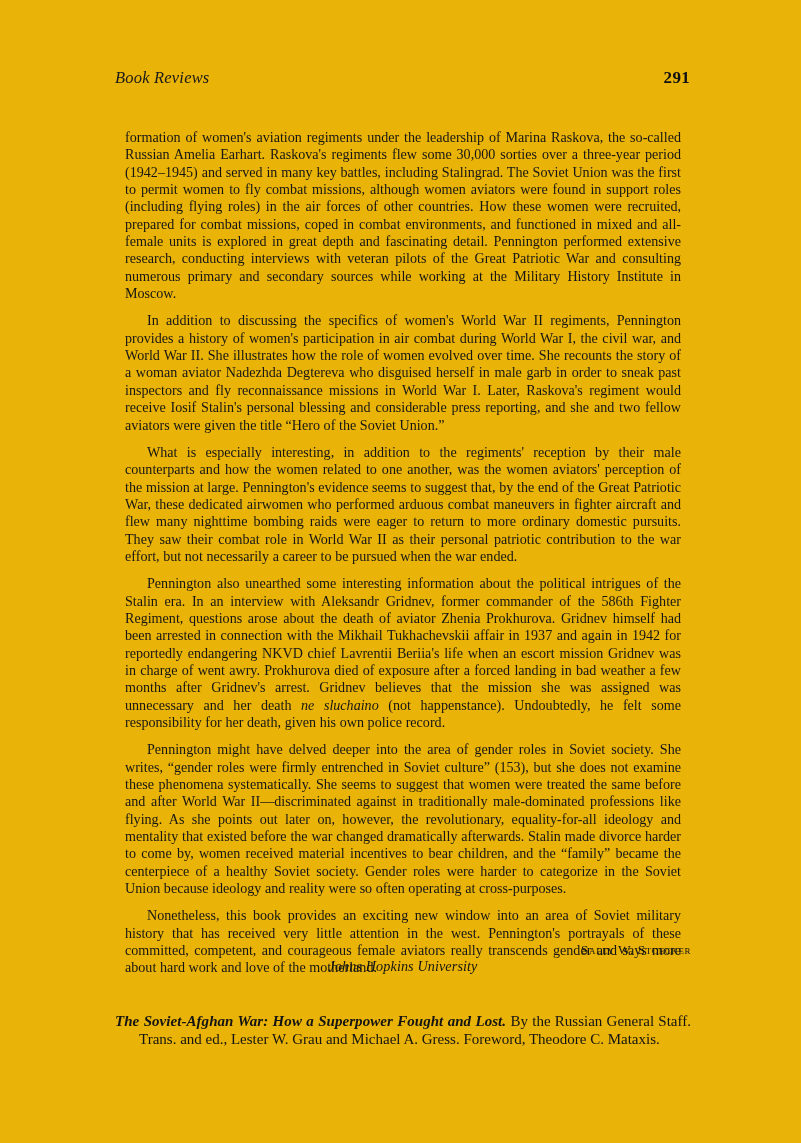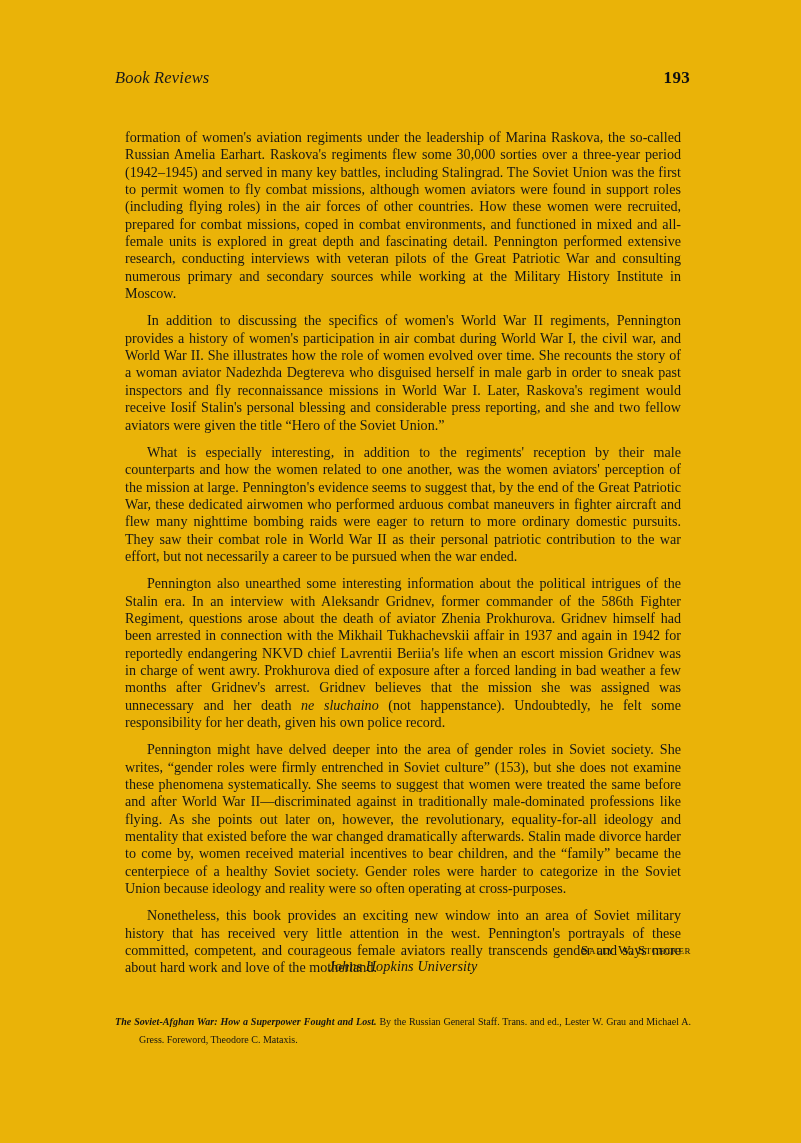--- a/index.html
+++ b/index.html
@@ -84,21 +84,21 @@
     color: #141414;
     text-align: center;
   }
 
   
   .next-entry {
     position: absolute;
     left: 115px;
     top: 1013px;
     width: 576px;
-    font-size: 10px;
+    font-size: 15px;
     line-height: 17.6px;
     text-align: justify;
     text-indent: 0;
     padding-left: 24px;
     margin-left: -24px;
   }
   .next-entry .entry-inner {
     display: block;
     padding-left: 24px;
     text-indent: -24px;
@@ -110,21 +110,21 @@
   }
   .entry-rest { font-weight: normal; font-style: normal; }
 </style>
 </head>
 <body>
 
 <div class="page">
 
   <div class="running-head">
     <span class="rh-title">Book Reviews</span>
-    <span class="rh-folio">193</span>
+    <span class="rh-folio">291</span>
   </div>
 
   <div class="column">
     <p class="para first">formation of women's aviation regiments under the leadership of Marina Raskova, the so-called Russian Amelia Earhart. Raskova's regiments flew some 30,000 sorties over a three-year period (1942–1945) and served in many key battles, including Stalingrad. The Soviet Union was the first to permit women to fly combat missions, although women aviators were found in support roles (including flying roles) in the air forces of other countries. How these women were recruited, prepared for combat missions, coped in combat environments, and functioned in mixed and all-female units is explored in great depth and fascinating detail. Pennington performed extensive research, conducting interviews with veteran pilots of the Great Patriotic War and consulting numerous primary and secondary sources while working at the Military History Institute in Moscow.</p>
     <p class="para">In addition to discussing the specifics of women's World War II regiments, Pennington provides a history of women's participation in air combat during World War I, the civil war, and World War II. She illustrates how the role of women evolved over time. She recounts the story of a woman aviator Nadezhda Degtereva who disguised herself in male garb in order to sneak past inspectors and fly reconnaissance missions in World War I. Later, Raskova's regiment would receive Iosif Stalin's personal blessing and considerable press reporting, and she and two fellow aviators were given the title “Hero of the Soviet Union.”</p>
     <p class="para">What is especially interesting, in addition to the regiments' reception by their male counterparts and how the women related to one another, was the women aviators' perception of the mission at large. Pennington's evidence seems to suggest that, by the end of the Great Patriotic War, these dedicated airwomen who performed arduous combat maneuvers in fighter aircraft and flew many nighttime bombing raids were eager to return to more ordinary domestic pursuits. They saw their combat role in World War II as their personal patriotic contribution to the war effort, but not necessarily a career to be pursued when the war ended.</p>
     <p class="para"><span>Pennington also unearthed some interesting information about the political intrigues of the Stalin era. In an interview with Aleksandr Gridnev, former commander of the 586th Fighter Regiment, questions arose about the death of aviator Zhenia Prokhurova. Gridnev himself had been arrested in connection with the Mikhail Tukhachevskii affair in 1937 and again in 1942 for reportedly endangering NKVD chief Lavrentii Beriia's life when an escort mission Gridnev was in charge of went awry. Prokhurova died of exposure after a forced landing in bad weather a few months after Gridnev's arrest. Gridnev believes that the mission she was assigned was unnecessary and her death </span><i>ne sluchaino</i><span> (not happenstance). Undoubtedly, he felt some responsibility for her death, given his own police record.</span></p>
     <p class="para">Pennington might have delved deeper into the area of gender roles in Soviet society. She writes, “gender roles were firmly entrenched in Soviet culture” (153), but she does not examine these phenomena systematically. She seems to suggest that women were treated the same before and after World War II—discriminated against in traditionally male-dominated professions like flying. As she points out later on, however, the revolutionary, equality-for-all ideology and mentality that existed before the war changed dramatically afterwards. Stalin made divorce harder to come by, women received material incentives to bear children, and the “family” became the centerpiece of a healthy Soviet society. Gender roles were harder to categorize in the Soviet Union because ideology and reality were so often operating at cross-purposes.</p>
     <p class="para">Nonetheless, this book provides an exciting new window into an area of Soviet military history that has received very little attention in the west. Pennington's portrayals of these committed, competent, and courageous female aviators really transcends gender and says more about hard work and love of the motherland.</p>
   </div>

